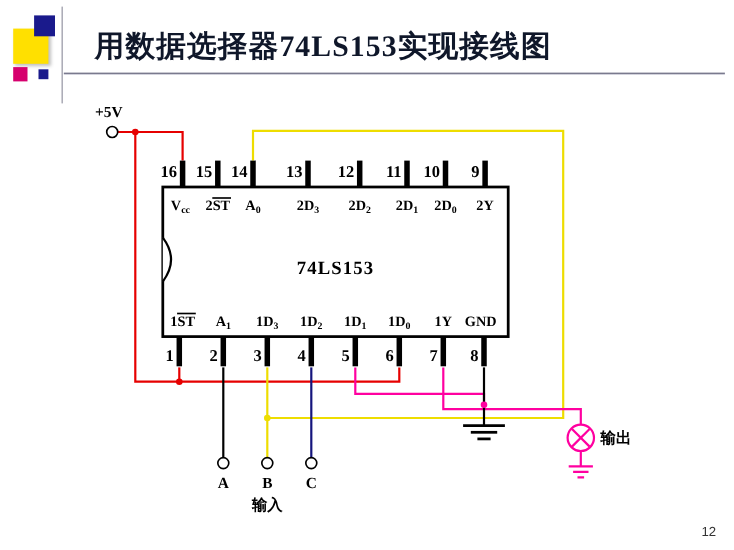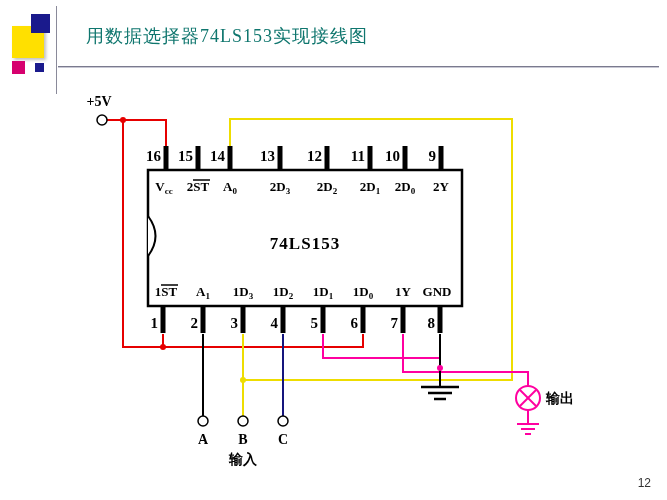--- a/index.html
+++ b/index.html
@@ -21,21 +21,21 @@
   
   .sq { position: absolute; }
   .sq-yellow  { left: 12px; top: 26px; width: 32px; height: 32px; background: #ffe000; box-shadow: 2px 2px 3px rgba(0,0,0,.25); z-index: 1; }
   .sq-navy    { left: 31px; top: 14px; width: 19px; height: 19px; background: #1a1a8c; z-index: 2; }
   .sq-magenta { left: 12px; top: 61px; width: 13px; height: 13px; background: #d6006e; z-index: 2; }
   .sq-navy-sm { left: 35px; top: 63px; width: 9px;  height: 9px;  background: #1a1a8c; z-index: 1; }
   .vline { position: absolute; left: 56px; top: 6px; width: 1px; height: 88px; background: #8a8a9a; }
   .title {
     position: absolute; left: 86px; top: 24px; margin: 0;
     font-family: "Liberation Serif", "DejaVu Serif", serif;
-    font-size: 18px; font-weight: normal; color: #0f766e;
+    font-size: 27px; font-weight: bold; color: #0f172a;
     letter-spacing: 1px; white-space: nowrap;
   }
   .title-underline {
     position: absolute; left: 58px; top: 66px; width: 601px; height: 2px;
     background: linear-gradient(to bottom, #7a7a8e 0 1px, #c8c8d4 1px 2px);
   }
   .page-number {
     position: absolute; right: 16px; bottom: 10px;
     font-size: 12px; color: #333333;
     font-family: "Liberation Sans", sans-serif;

